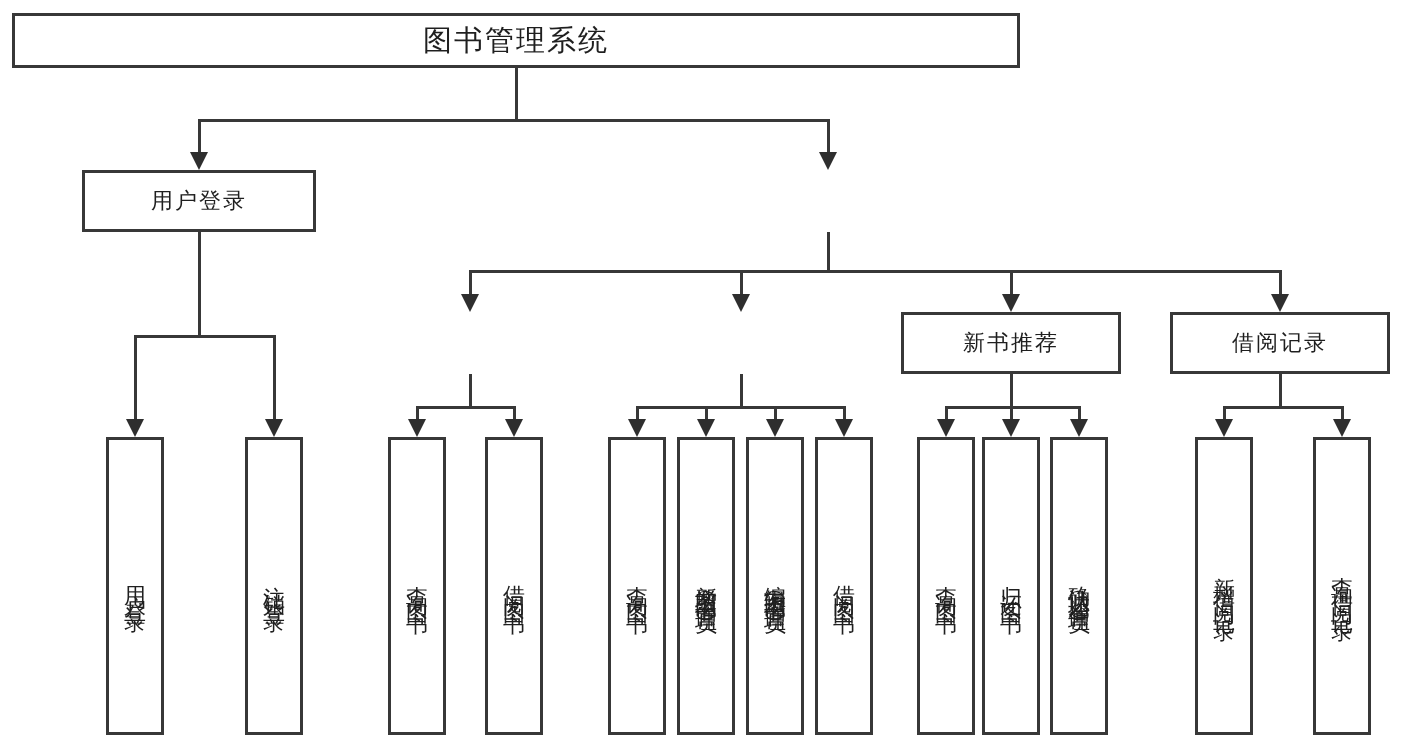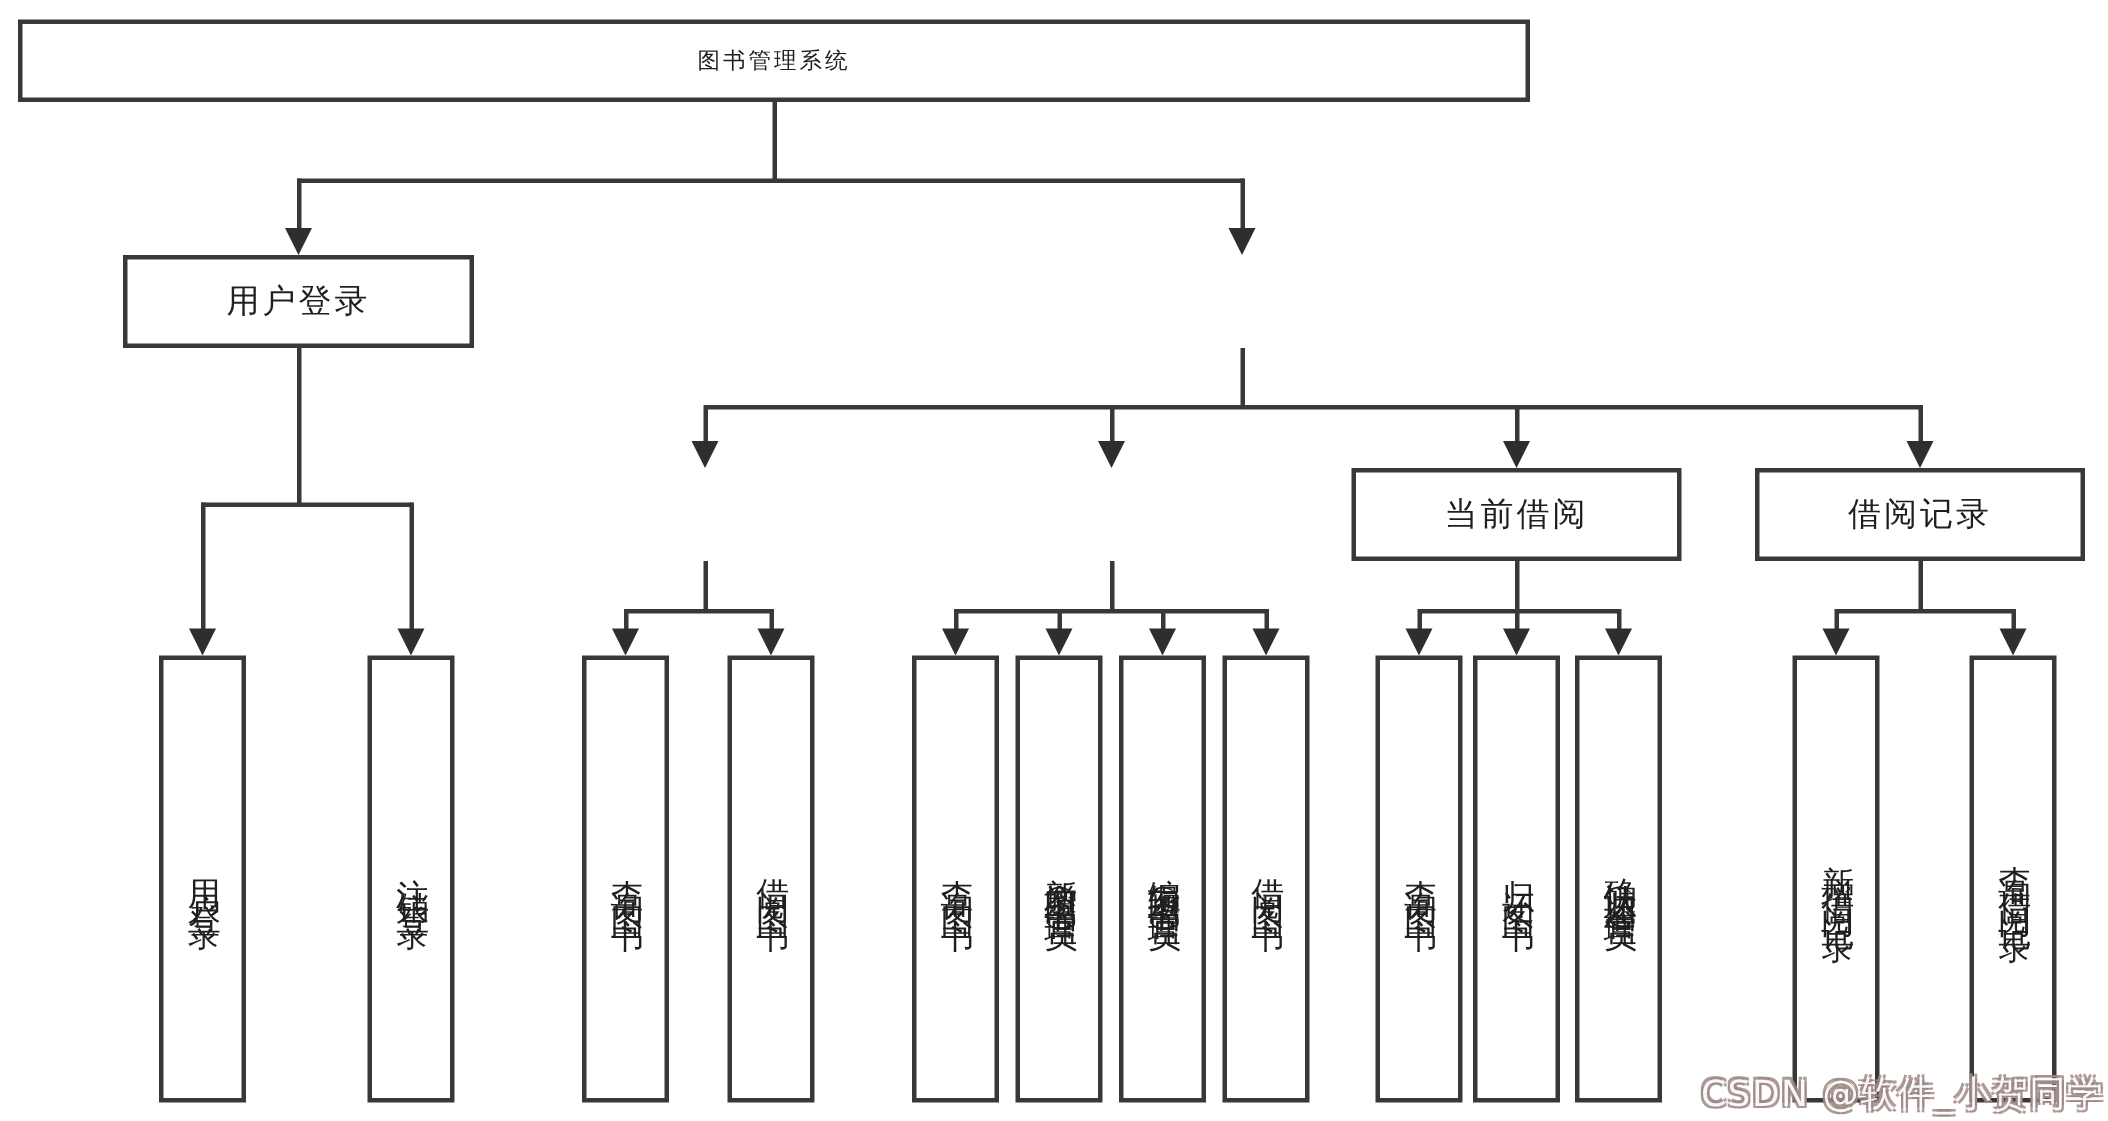--- a/index.html
+++ b/index.html
@@ -15,21 +15,21 @@
   .box {
     position: absolute;
     border: 3px solid #383838;
     background: #ffffff;
     display: flex;
     align-items: center;
     justify-content: center;
     color: #1f1f1f;
   }
   .box.h { font-size: 22px; letter-spacing: 2px; }
-  .box.root { font-size: 15px; }
+  .box.root { font-size: 29px; }
   .leaf { width: 58px; height: 298px; }
   .vtext {
     writing-mode: vertical-rl;
     text-orientation: mixed;
     font-size: 22px;
     letter-spacing: 9px;
     line-height: 1.1;
     color: #1f1f1f;
   }
   .leaf.tight .vtext { letter-spacing: 4px; }
@@ -86,21 +86,21 @@
   <div class="hline" style="left:470px; top:270px; width:811px;"></div>
   <div class="vline" style="left:469px; top:270px; height:26px;"></div>
   <div class="arrow" style="left:461px; top:294px;"></div>
   <div class="vline" style="left:740px; top:270px; height:26px;"></div>
   <div class="arrow" style="left:732px; top:294px;"></div>
   <div class="vline" style="left:1010px; top:270px; height:26px;"></div>
   <div class="arrow" style="left:1002px; top:294px;"></div>
   <div class="vline" style="left:1279px; top:270px; height:26px;"></div>
   <div class="arrow" style="left:1271px; top:294px;"></div>
 
-  <div class="box h" style="left:901px; top:312px; width:220px; height:62px;">当前借阅</div>
+  <div class="box h" style="left:901px; top:312px; width:220px; height:62px;">新书推荐</div>
   <div class="box h" style="left:1170px; top:312px; width:220px; height:62px;">借阅记录</div>
 
   <div class="vline" style="left:469px; top:374px; height:34px;"></div>
   <div class="hline" style="left:417px; top:406px; width:98px;"></div>
   <div class="vline" style="left:416px; top:406px; height:15px;"></div>
   <div class="arrow" style="left:408px; top:419px;"></div>
   <div class="vline" style="left:513px; top:406px; height:15px;"></div>
   <div class="arrow" style="left:505px; top:419px;"></div>
 
   <div class="vline" style="left:740px; top:374px; height:34px;"></div>
@@ -167,15 +167,14 @@
     <span class="vtext">确认归还（管理员）</span>
   </div>
 
   <div class="box leaf" style="left:1195px; top:437px;">
     <span class="vtext">新增借阅记录</span>
   </div>
   <div class="box leaf" style="left:1313px; top:437px;">
     <span class="vtext">查询借阅记录</span>
   </div>
 
-  <div class="watermark">CSDN @软件_小贺同学</div>
 
 </div>
 
 </body></html>

